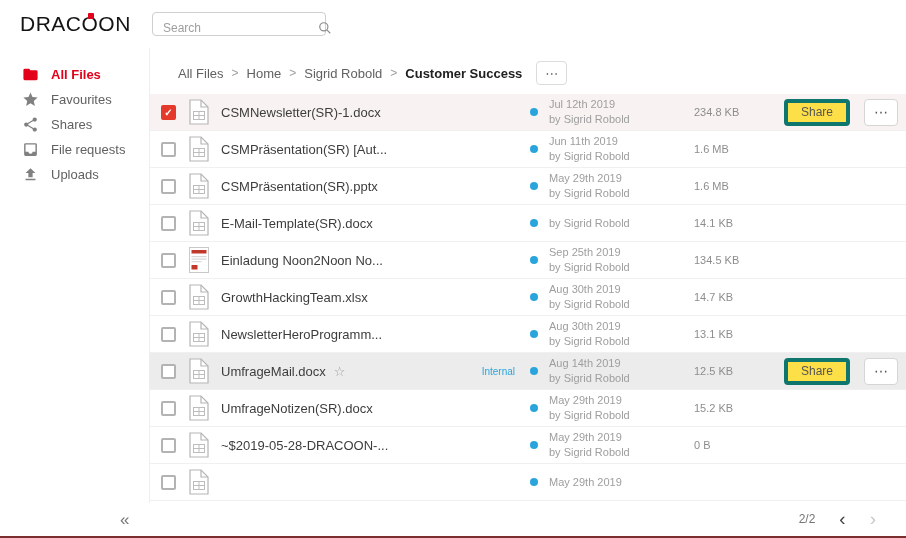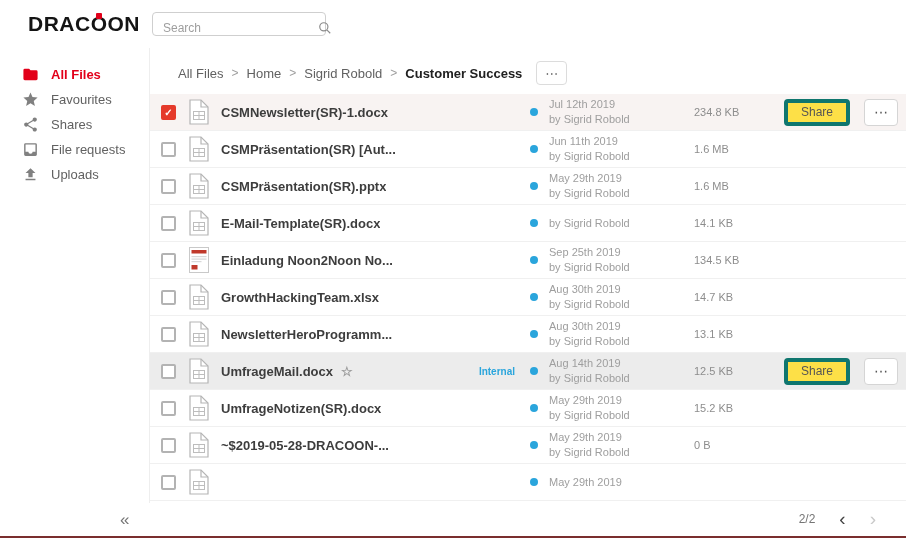--- a/index.html
+++ b/index.html
@@ -6,21 +6,21 @@
   html,body { width: 906px; height: 538px; }
   body {
     font-family: "Liberation Sans", sans-serif;
     background: #fff;
     position: relative;
     overflow: hidden;
     border-bottom: 2px solid #7a2e2e;
   }
   
   .topbar { position:absolute; top:0; left:0; right:0; height:48px; background:#fff; display:flex; align-items:center; z-index:5; }
-  .logo { margin-left:28px; font-size:21px; font-weight:700; letter-spacing:.5px; color:#141414; position:relative; }
+  .logo { margin-left:20px; font-size:21px; font-weight:400; letter-spacing:.5px; color:#141414; position:relative; }
   .logo-dot { position:absolute; left:68px; top:1px; width:6px; height:6px; background:#e2001a; border-radius:1px; }
   .search { position:absolute; left:152px; top:12px; width:174px; height:24px; border:1px solid #cfcfcf; border-radius:4px; display:flex; align-items:flex-end; background:#fff; }
   .search input { flex:1; border:none; outline:none; font-size:12px; padding-left:10px; color:#424242; font-family:"Liberation Sans",sans-serif; background:transparent; }
   .search input::placeholder { color:#9e9e9e; }
   .search-icon { display:flex; margin-right:8px; }
   
   .sidebar { position:absolute; top:48px; left:0; width:150px; bottom:0; background:#fff; border-right:1px solid #eeeeee; }
   .sidebar nav { padding-top:14px; }
   .side-item { display:flex; align-items:center; gap:12px; padding:4px 0 4px 22px; font-size:13px; color:#616161; cursor:pointer; height:25px; }
   .side-icon { width:17px; height:17px; display:flex; color:#808080; flex:none; }
@@ -47,21 +47,21 @@
   .cb { width:15px; height:15px; border:2px solid #b3b3b3; border-radius:2px; background:#fff; flex:none; display:flex; align-items:center; justify-content:center; cursor:pointer; }
   .cb.indet { background:#f25a3c; border-color:#f25a3c; }
   .cb.indet::after { content:""; width:7px; height:2px; background:#fff; }
   .cb.checked { background:#e53a2b; border-color:#e53a2b; color:#fff; font-size:10px; font-weight:bold; }
   .cb.checked::after { content:"\2713"; }
   
   .row { display:flex; align-items:center; height:37px; padding:0 8px 0 11px; border-bottom:1px solid #f0f0f0; background:#fff; }
   .row.selected { background:#f8f3f2; }
   .row.hover { background:#ececec; }
   .fileicon { width:20px; margin:0 12px 0 13px; flex:none; display:flex; }
-  .name-cell { flex:1; display:flex; align-items:center; min-width:0;font-weight:bold; }
+  .name-cell { flex:1; display:flex; align-items:center; min-width:0; }
   .fname { font-size:13px; color:#3d3d3d; white-space:nowrap; overflow:hidden; text-overflow:ellipsis; cursor:pointer; }
   .star { margin-left:8px; color:#9e9e9e; font-size:13px; cursor:pointer; }
   .classif { margin-left:auto; font-size:10px; color:#2aa5dc; padding-right:4px; }
   .dotcol { width:30px; flex:none; display:flex; justify-content:center; }
   .bluedot { width:8px; height:8px; border-radius:50%; background:#2aa5dc; }
   .updated { width:145px; flex:none; font-size:11px; color:#9e9e9e; line-height:1.35; }
   .sizecell { width:92px; flex:none; font-size:11px; color:#8d8d8d; }
   .sharecol { width:64px; flex:none; display:flex; justify-content:flex-end; }
   .share-btn { height:27px; padding:0 13px; border:4px solid #0f766e; border-radius:4px; background:#fde047; font-size:12px; color:#555; cursor:pointer; font-family:"Liberation Sans",sans-serif; }
   .morecol { width:48px; flex:none; display:flex; justify-content:flex-end; }

